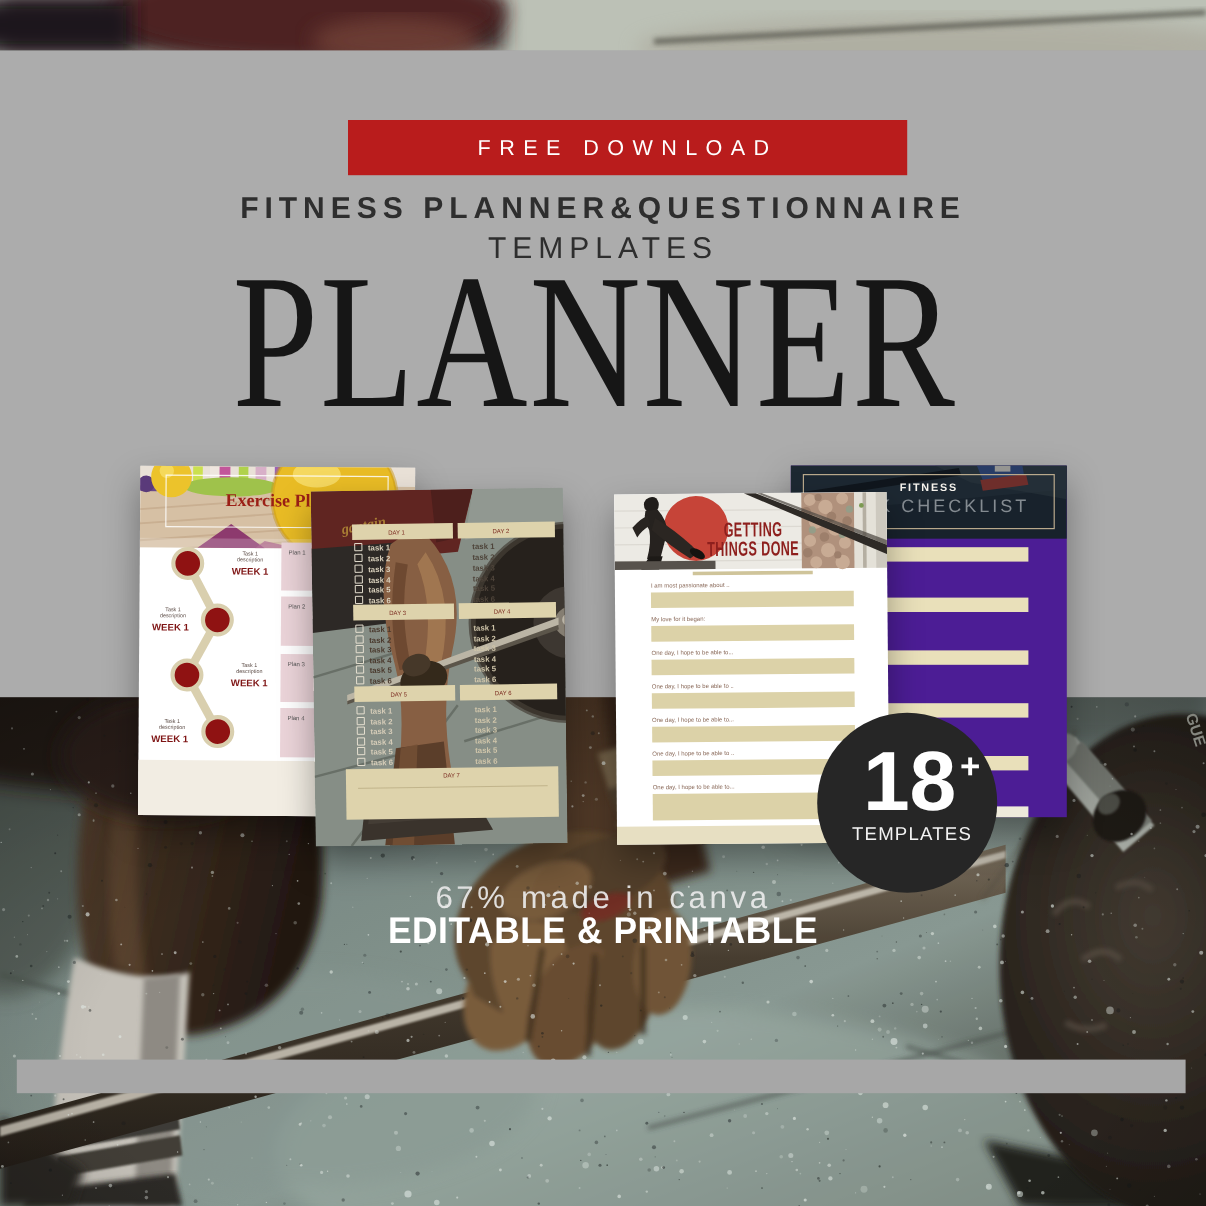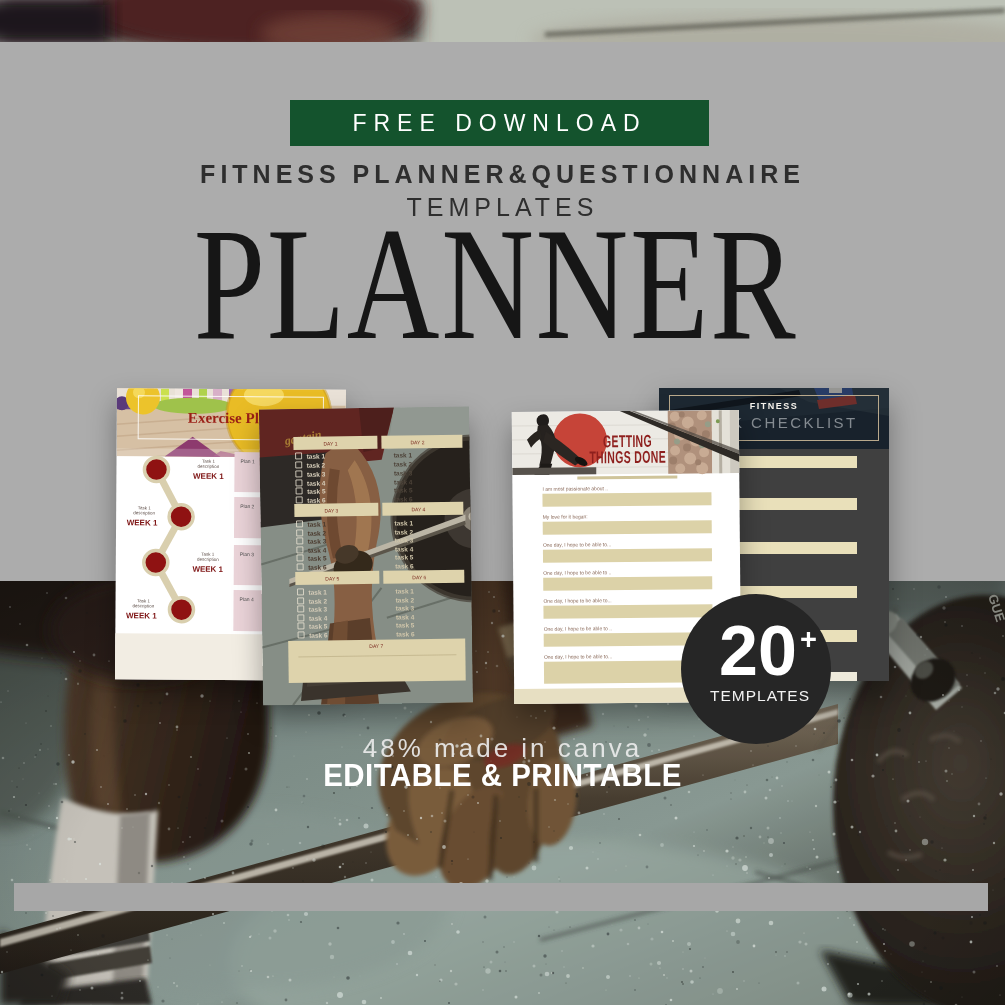--- a/index.html
+++ b/index.html
@@ -1102,25 +1102,25 @@
     <ellipse cx="330" cy="34" rx="70" ry="20" fill="#724238" opacity="0.8" filter="url(#b8)"></ellipse>
     <rect x="-20" y="0" width="130" height="42" fill="#1b191a" filter="url(#b8)"></rect>
     <polygon points="545,32 1005,8 1005,13 545,37" fill="#55544c" opacity="0.75" filter="url(#b2)"></polygon>
   </g>
 </svg>
 
 <div class="abs" style="left:0;top:42px;width:1005px;height:539px;background:#acacac;z-index:1;"></div>
 
 <div class="abs" style="left:14px;top:883px;width:974px;height:28px;background:#a7a7a7;z-index:2;"></div>
 
-<div class="abs" style="z-index:2;left:0;top:733px;width:1005px;text-align:center;font-size:26px;letter-spacing:3px;color:rgba(235,235,235,0.92);">48% made in canva</div>
+<div class="abs" style="z-index:2;left:0;top:733px;width:1005px;text-align:center;font-size:26px;letter-spacing:3px;color:rgba(235,235,235,0.92);">67% made in canva</div>
 
 <div class="abs" style="z-index:2;left:0;top:758px;width:1005px;text-align:center;font-size:31px;font-weight:bold;letter-spacing:0.5px;color:#ffffff;transform:scaleX(0.95);">EDITABLE &amp; PRINTABLE</div>
 
-<div class="abs" style="z-index:6;left:290px;top:100px;width:419px;height:46px;background:#14532d;color:#fff;font-size:23px;letter-spacing:7px;text-align:center;line-height:46px;">FREE DOWNLOAD</div>
+<div class="abs" style="z-index:6;left:290px;top:100px;width:466px;height:46px;background:#b91c1c;color:#fff;font-size:18px;letter-spacing:7px;text-align:center;line-height:46px;">FREE DOWNLOAD</div>
 
 <div class="abs" style="z-index:6;left:0;top:160px;width:1005px;text-align:center;font-size:25px;letter-spacing:5px;color:#2e2e2e;font-weight:bold;">FITNESS PLANNER&amp;QUESTIONNAIRE</div>
 
 <div class="abs" style="z-index:6;left:0;top:193px;width:1005px;text-align:center;font-size:25px;letter-spacing:5px;color:#2e2e2e;">TEMPLATES</div>
 
 <div class="abs" id="planner-title" style="z-index:6;left:-7px;top:192px;width:1005px;text-align:center;font-family:'Liberation Serif',serif;font-size:160px;color:#161616;transform:scaleX(0.803);letter-spacing:2px;">PLANNER</div>
 
 <div class="abs" id="page1" style="z-index:3;left:116px;top:389px;width:229px;height:291px;background:#ffffff;transform:rotate(0.4deg);box-shadow:0 14px 28px rgba(0,0,0,0.35);">
 
   <svg class="abs" width="229" height="68" viewBox="0 0 229 68" style="left:0;top:0;">
@@ -1413,21 +1413,21 @@
   <div class="abs" style="left:30px;top:186px;font-size:5px;color:#8a6a5a;">One day, I hope to be able to...</div>
   <div class="abs" style="left:30px;top:194px;width:169px;height:13px;background:#dcd2a8;"></div>
   <div class="abs" style="left:30px;top:214px;font-size:5px;color:#8a6a5a;">One day, I hope to be able to ..</div>
   <div class="abs" style="left:30px;top:222px;width:169px;height:13px;background:#dcd2a8;"></div>
   <div class="abs" style="left:30px;top:242px;font-size:5px;color:#8a6a5a;">One day, I hope to be able to...</div>
   <div class="abs" style="left:30px;top:250px;width:169px;height:22px;background:#dcd2a8;"></div>
 
   <div class="abs" style="left:0;top:277px;width:227px;height:15px;background:#e7dfc2;"></div>
 </div>
 
-<div class="abs" id="page4" style="z-index:3;left:659px;top:388px;width:230px;height:293px;background:#404040;box-shadow:0 14px 28px rgba(0,0,0,0.35);">
+<div class="abs" id="page4" style="z-index:3;left:659px;top:388px;width:230px;height:293px;background:#4c1d95;box-shadow:0 14px 28px rgba(0,0,0,0.35);">
 
   <svg class="abs" width="230" height="61" viewBox="0 0 230 61" style="left:0;top:0;">
     <rect width="230" height="61" fill="#1b2630"></rect>
     <polygon points="0,0 230,0 230,20 0,40" fill="#222e38"></polygon>
     <polygon points="120,0 230,0 230,28 150,14" fill="#323e46" opacity="0.6"></polygon>
 
     <polygon points="155,0 193,0 195,12 162,17" fill="#31497e"></polygon>
     <polygon points="158,12 196,7 198,16 160,21" fill="#8e362f"></polygon>
     <rect x="170" y="0" width="13" height="5" fill="#c2bfb8"></rect>
 
@@ -1443,16 +1443,16 @@
 
   <div class="abs" style="left:12px;top:68px;width:186px;height:12px;background:#e9e0ba;"></div>
   <div class="abs" style="left:12px;top:110px;width:186px;height:12px;background:#e9e0ba;"></div>
   <div class="abs" style="left:12px;top:154px;width:186px;height:12px;background:#e9e0ba;"></div>
   <div class="abs" style="left:12px;top:198px;width:186px;height:12px;background:#e9e0ba;"></div>
   <div class="abs" style="left:12px;top:242px;width:186px;height:12px;background:#e9e0ba;"></div>
   <div class="abs" style="left:12px;top:284px;width:186px;height:9px;background:#eeeadb;"></div>
 </div>
 
 <div class="abs" id="badge" style="z-index:5;left:681px;top:594px;width:150px;height:150px;border-radius:50%;background:#262626;">
-  <div class="abs" style="left:12px;top:22px;width:130px;text-align:center;font-size:70px;font-weight:bold;color:#fff;line-height:70px;">20</div>
+  <div class="abs" style="left:12px;top:22px;width:130px;text-align:center;font-size:70px;font-weight:bold;color:#fff;line-height:70px;">18</div>
   <div class="abs" style="left:119px;top:29px;font-size:29px;font-weight:bold;color:#fff;">+</div>
   <div class="abs" style="left:4px;top:93px;width:150px;text-align:center;font-size:15.5px;letter-spacing:1px;color:#f2f2f2;">TEMPLATES</div>
 </div>
 
 </body></html>

